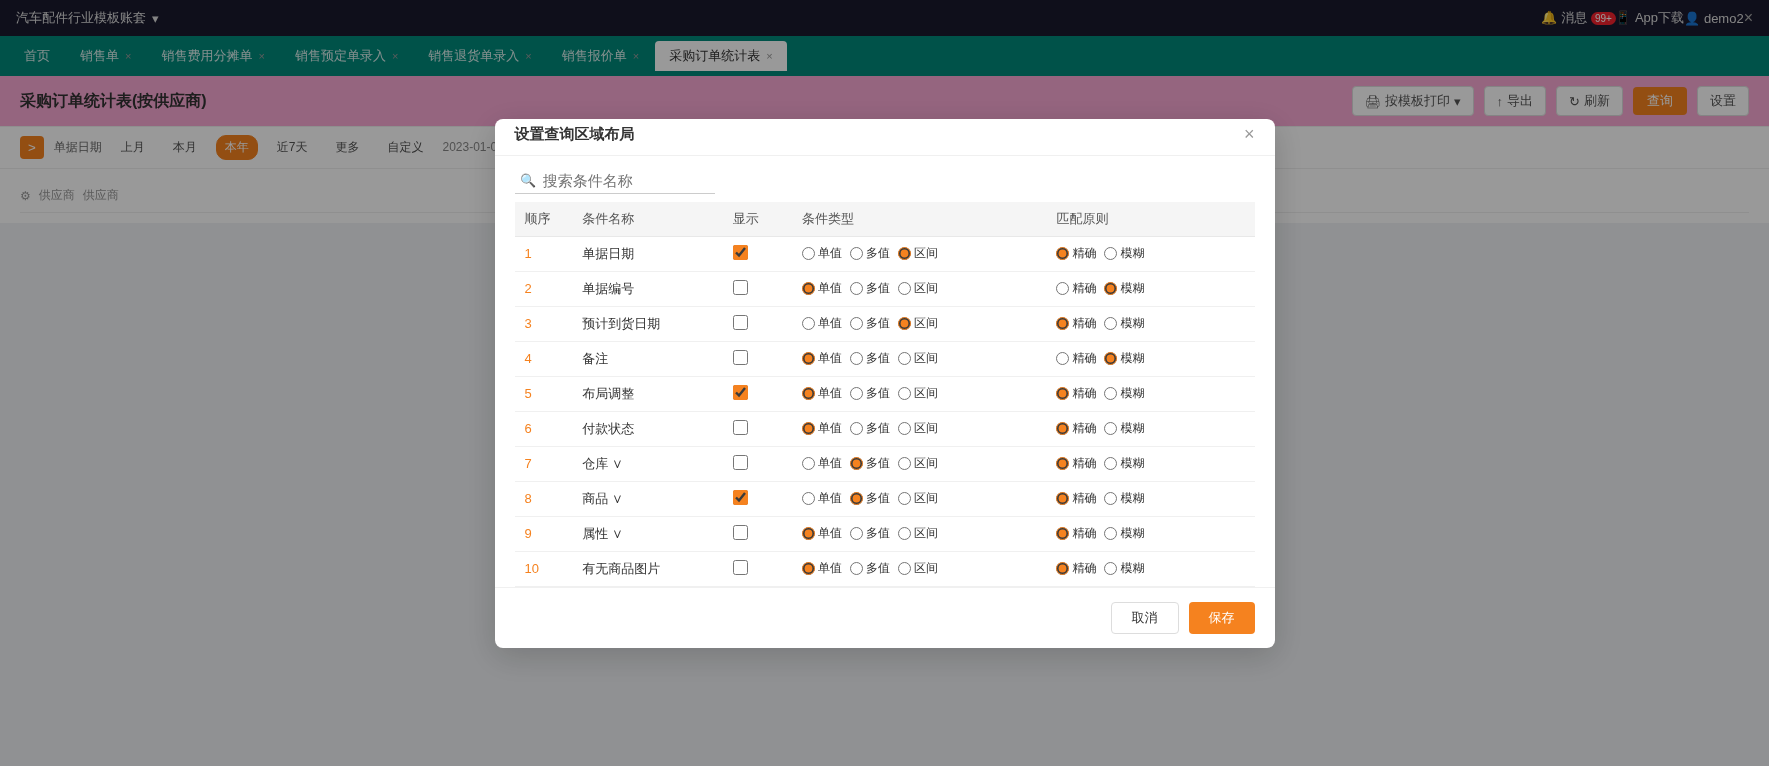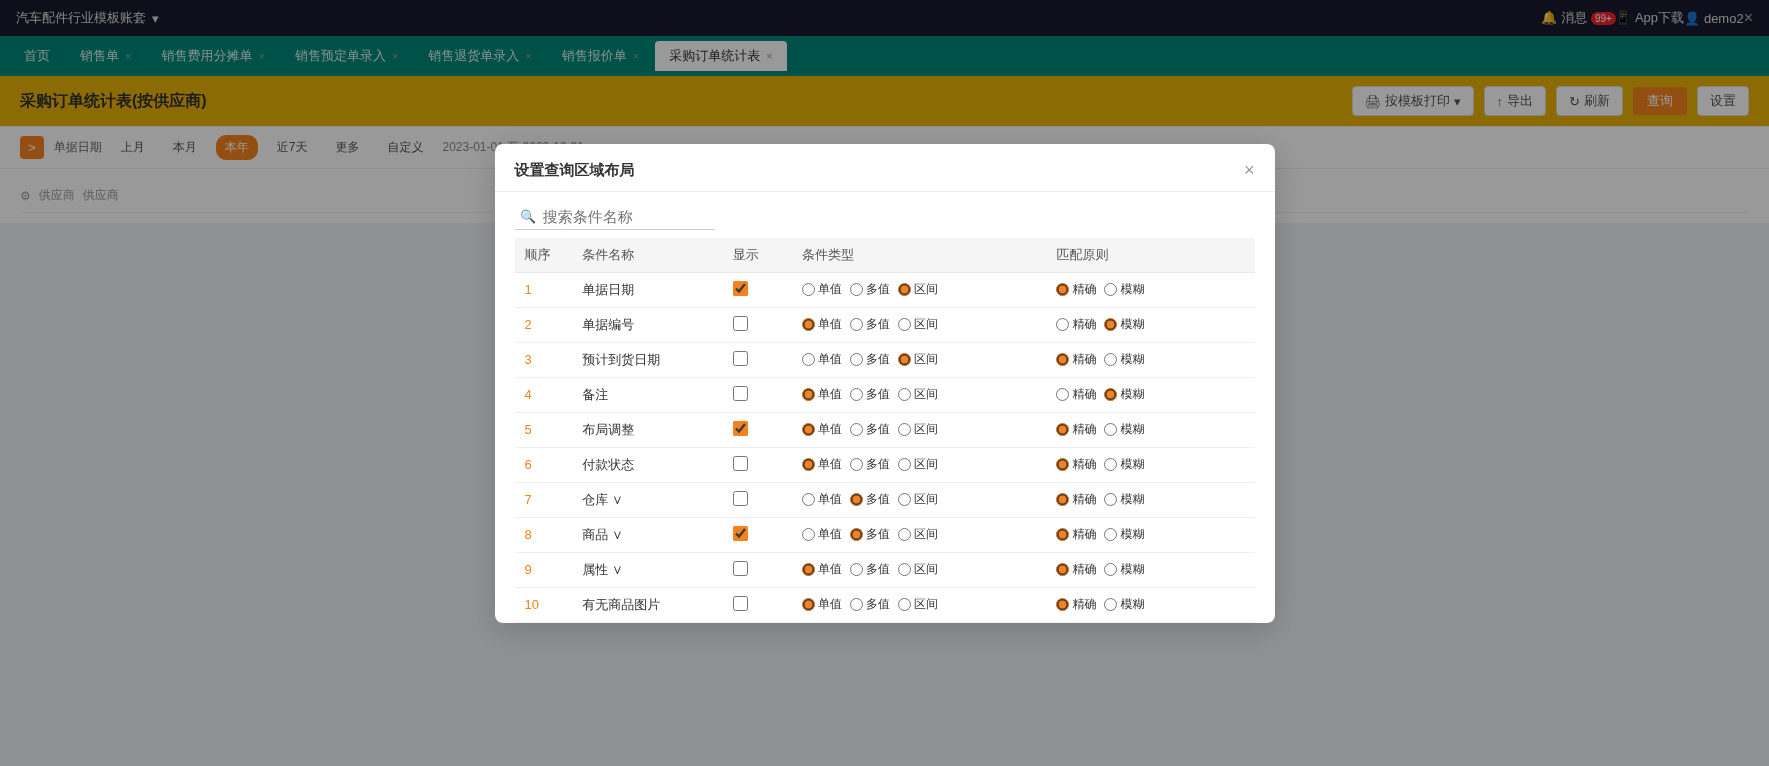--- a/index.html
+++ b/index.html
@@ -35,21 +35,21 @@
       font-size: 13px;
       border-radius: 4px 4px 0 0;
       cursor: pointer;
       display: flex; align-items: center; gap: 6px;
     }
     .nav-tab.active { background: #fff; color: #333; }
     .nav-tab .close-x { font-size: 11px; color: #999; }
 
     
     .page-header {
-      background: #eab308;
+      background: #f9a8d4;
       padding: 10px 20px;
       display: flex;
       align-items: center;
       justify-content: space-between;
       border-bottom: 1px solid #eee;
     }
     .page-title { font-size: 16px; font-weight: bold; color: #333; }
     .page-actions { display: flex; align-items: center; gap: 10px; }
     .btn-outline { border: 1px solid #ddd; background: #fff; padding: 5px 12px; border-radius: 4px; cursor: pointer; font-size: 13px; color: #555; display: flex; align-items: center; gap: 4px; }
     .btn-primary { background: #f5821f; color: #fff; border: none; padding: 5px 14px; border-radius: 4px; cursor: pointer; font-size: 13px; }
@@ -92,21 +92,21 @@
       width: 780px;
       max-height: 680px;
       display: flex;
       flex-direction: column;
       box-shadow: 0 8px 32px rgba(0,0,0,0.18);
     }
     .modal-header {
       display: flex;
       align-items: center;
       justify-content: space-between;
-      padding: 16px 20px 10px;
+      padding: 5px 20px 10px;
       border-bottom: 1px solid #f0f0f0;
     }
     .modal-title { font-size: 15px; font-weight: bold; color: #333; }
     .modal-close { cursor: pointer; font-size: 18px; color: #999; border: none; background: none; }
 
     
     .modal-tabs {
       display: flex;
       padding: 10px 20px 0;
       border-bottom: 1px solid #e8e8e8;
@@ -495,14 +495,18 @@
                 <div class="radio-group">
                   <label class="radio-item"><input type="radio" name="match_9" value="精确" checked="" style="">精确</label>
                   <label class="radio-item"><input type="radio" name="match_9" value="模糊" style="">模糊</label>
                 </div>
               </td>
             </tr>
           </tbody>
       </table>
     </div>
 
+    <div class="modal-footer">
+      <button class="btn-cancel">取消</button>
+      <button class="btn-save">保存</button>
+    </div>
   </div>
 </div>
 
 </body></html>

